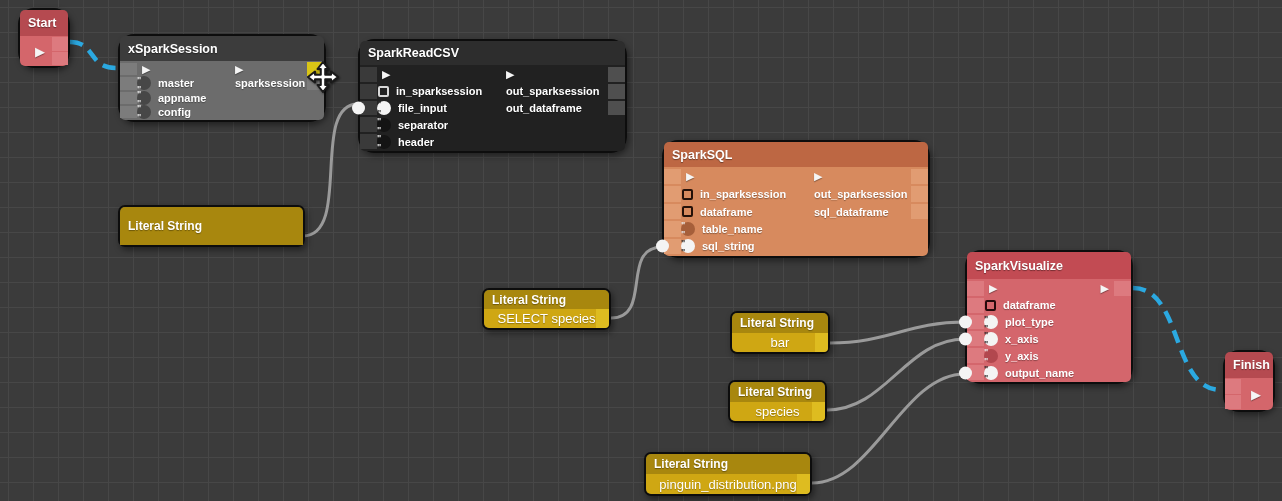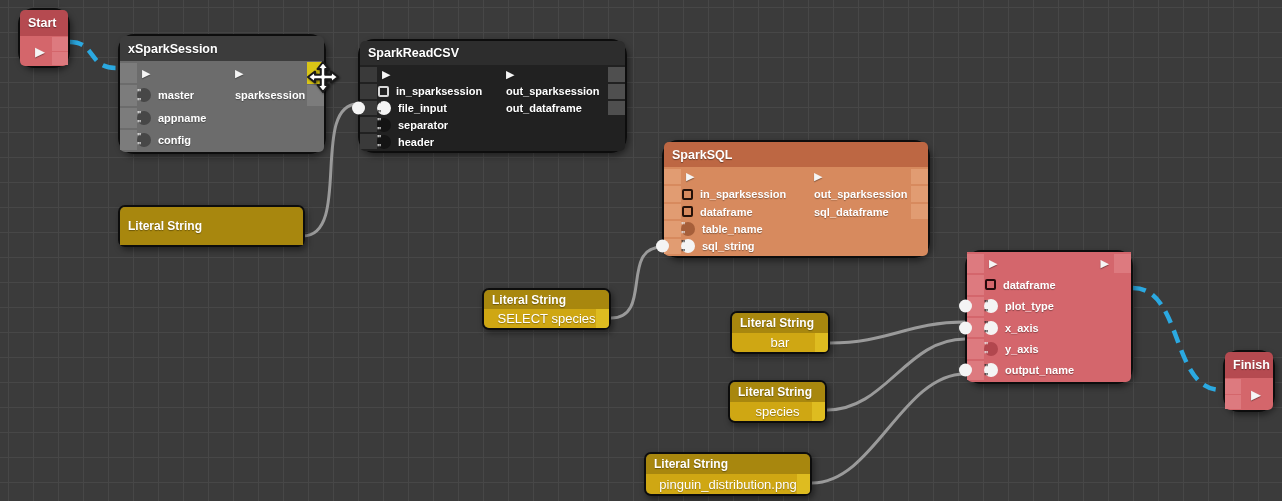--- a/index.html
+++ b/index.html
@@ -84,21 +84,21 @@
     </div>
     <div class="nbody">
       <span class="tri" style="margin-left:15px">▶</span>
       <div class="ministrip r">
           <span></span>
           <span></span>
         </div>
     </div>
   </div>
 
-  <div class="node" style="left:118px;top:34px;width:208px;height:120px;--hd:#3c3c3c;--bd:#6c6c6c;--seg:#7c7c7c;--pindark:#474747;--outx:115px;">
+  <div class="node" style="left:118px;top:34px;width:208px;height:88px;--hd:#3c3c3c;--bd:#6c6c6c;--seg:#7c7c7c;--pindark:#474747;--outx:115px;">
     <div class="hdr" style="height:25px">
       <span>xSparkSession</span>
     </div>
     <div class="nbody">
       <div class="row">
         <span class="lseg"></span>
         <span class="tri">▶</span>
         <span class="outw">
             <span class="tri">▶</span>
           </span>
@@ -226,20 +226,23 @@
         <span class="bump"></span>
         <span class="pcirc lit">
             <span>" "</span>
           </span>
         <span class="plabel">sql_string</span>
       </div>
     </div>
   </div>
 
   <div class="node" style="left:965px;top:250px;width:168px;height:134px;--hd:#c24b53;--bd:#d4666c;--seg:#dd7a7f;--pindark:#b2474e;--objb:#24090b;">
+    <div class="hdr" style="height:27px">
+      <span>SparkVisualize</span>
+    </div>
     <div class="nbody">
       <div class="row">
         <span class="lseg"></span>
         <span class="tri">▶</span>
         <span class="outw right">
             <span class="tri">▶</span>
           </span>
         <span class="rseg"></span>
       </div>
       <div class="row">

